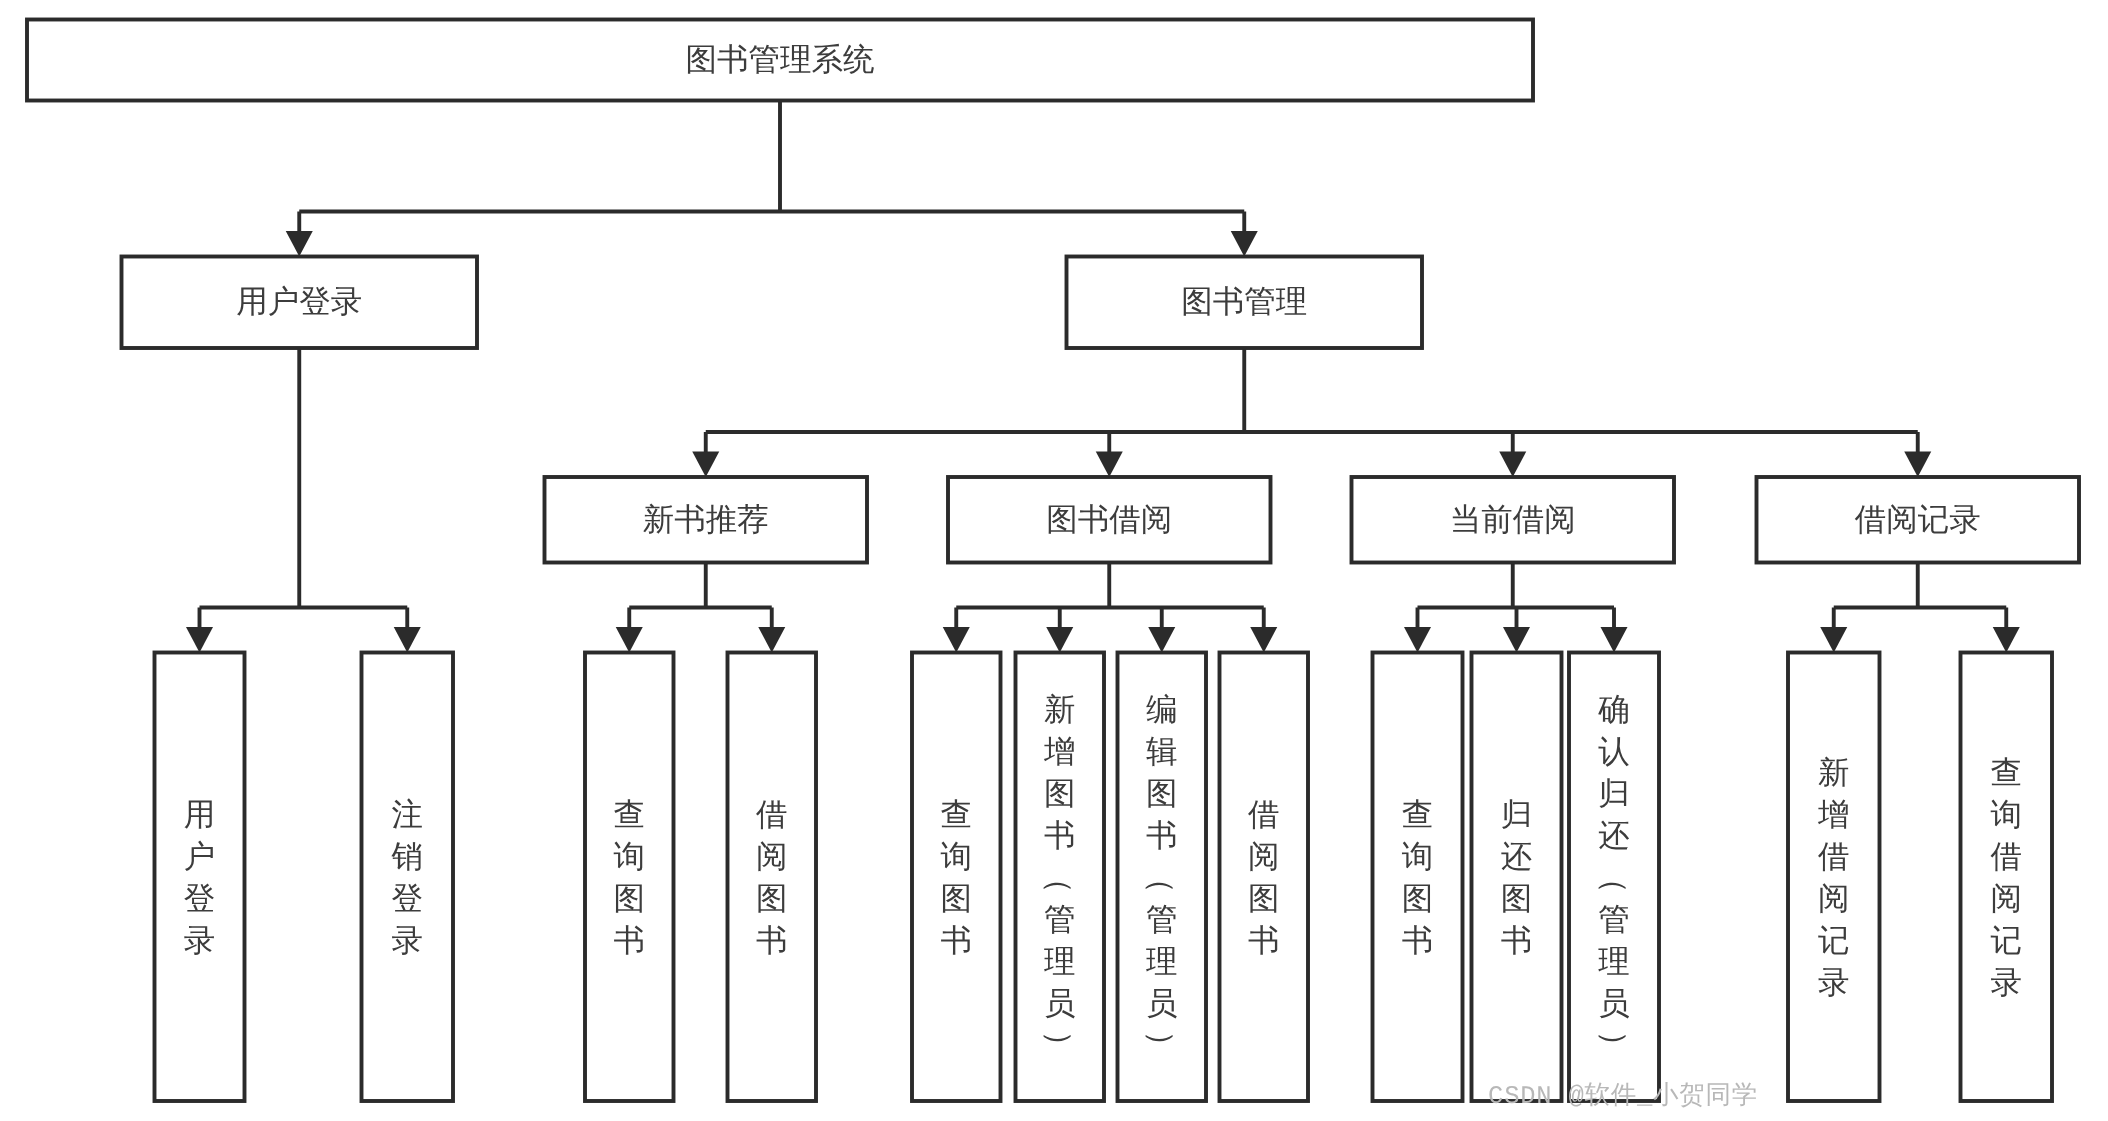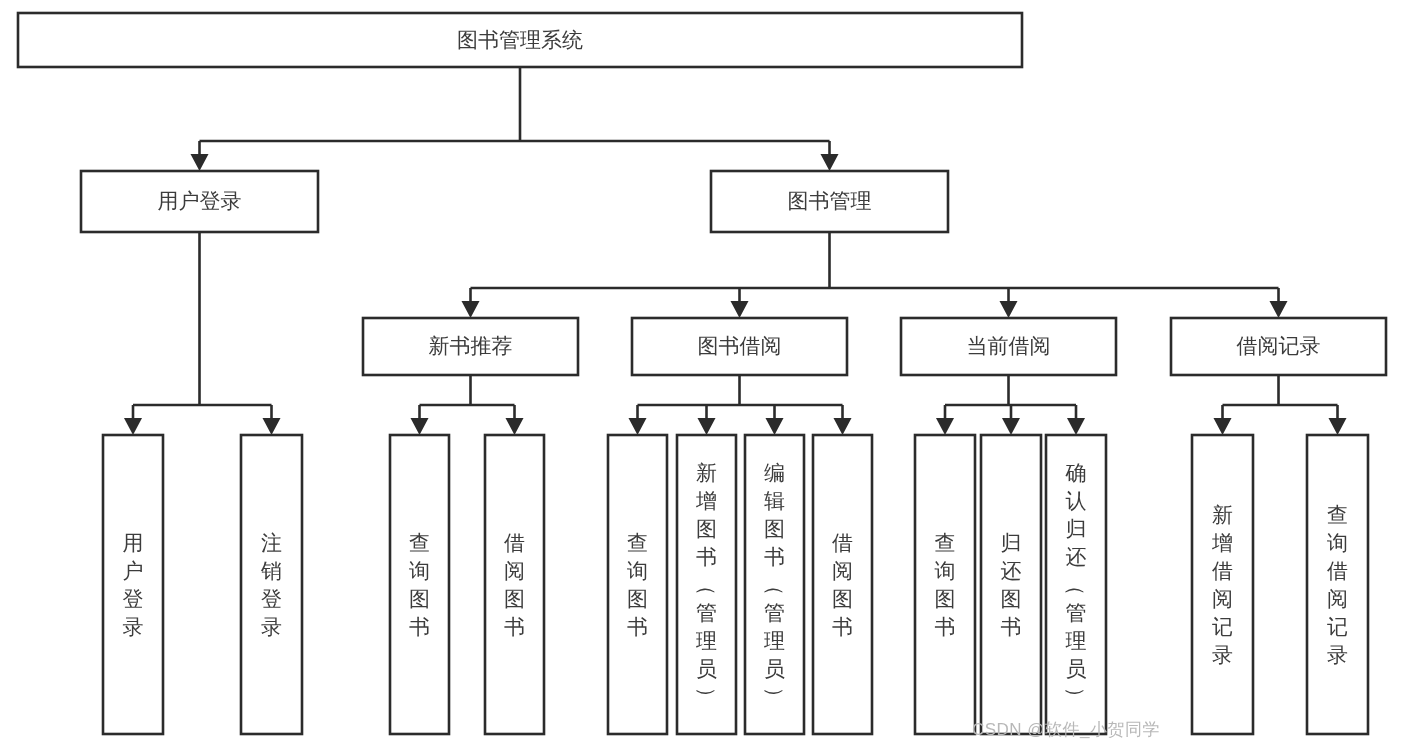--- a/index.html
+++ b/index.html
@@ -49,23 +49,23 @@
     stroke-width: 2.6;
     fill: none;
     stroke-linecap: butt;
   }
   .arrow-head {
     fill: #2b2b2b;
     stroke: none;
   }
   .watermark-text {
     position: absolute;
-    right: 22px;
+    right: 10px;
     bottom: 6px;
-    font-family: Liberation Sans, sans-serif;
+    font-family: Liberation Mono, monospace;
     font-size: 17px;
     color: #b8b8b8;
     letter-spacing: 0.5px;
     white-space: nowrap;
     pointer-events: none;
   }
 </style>
 </head>
 <body>
 

